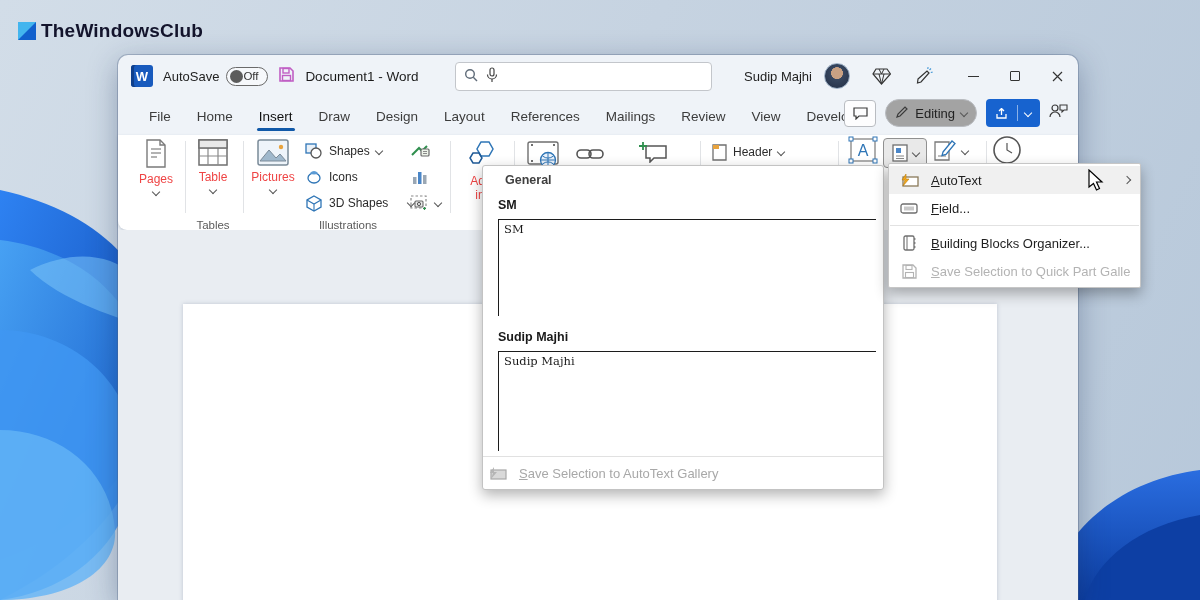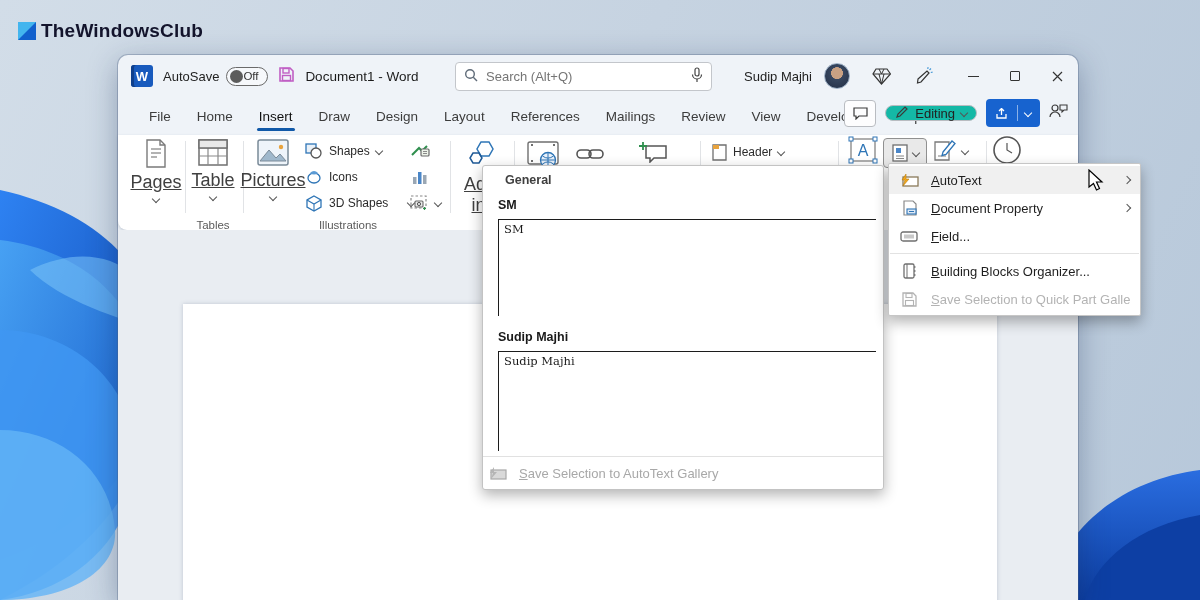--- a/index.html
+++ b/index.html
@@ -48,38 +48,38 @@
 
   
   .tabrow { position:absolute; left:0; top:42px; right:0; height:38px; display:flex; align-items:center; padding-left:18px; }
   .tab { position:relative; font-size:13.5px; color:#3c3c3c; padding:9px 13px; cursor:default; white-space:nowrap; }
   .tab.active { color:#111; font-weight:400; }
   .tab.active::after { content:""; position:absolute; left:11px; right:11px; bottom:2px; height:3px;
                        border-radius:2px; background:#1159a8; }
   .tabrow-right { position:absolute; right:10px; top:44px; display:flex; align-items:center; gap:9px; }
   .cmt-btn { width:32px; height:27px; border:1px solid #b9bcc1; border-radius:4px; background:#fdfdfe;
              display:flex; align-items:center; justify-content:center; }
-  .editing-btn { height:16px; border:1px solid #b9bcc1; border-radius:14px; background:#14b8a6; display:flex;
+  .editing-btn { height:28px; border:1px solid #b9bcc1; border-radius:14px; background:#a3a3a3; display:flex;
                  align-items:center; gap:6px; padding:0 9px; font-size:13px; color:#222; }
   .share-btn { height:28px; border-radius:4px; background:#1763cf; color:#fff; display:flex; align-items:center;
                gap:7px; padding:0 9px; }
   .share-divider { width:1px; height:16px; background:rgba(255,255,255,.5); }
 
   
   .chev { width:6px; height:6px; border-right:1.4px solid #555; border-bottom:1.4px solid #555;
           transform:rotate(45deg); display:inline-block; }
   .chev.white { border-color:#fff; }
   .chev.right { transform:rotate(-45deg); }
 
   
   .ribbon { position:absolute; left:0; top:80px; right:0; height:95px; background:#fff;
             border-radius:0 0 9px 9px; box-shadow:0 1.5px 3px rgba(40,60,90,.18); }
   .rb-divider { position:absolute; top:6px; width:1px; height:72px; background:#e1e3e6; }
   .big-btn { position:absolute; top:4px; display:flex; flex-direction:column; align-items:center; gap:3px; width:56px; }
-  .big-btn .lbl { font-size:18px; color:#404040;text-decoration:underline; }
+  .big-btn .lbl { font-size:12px; color:#ef4444; }
   .small-row { position:absolute; display:flex; align-items:center; gap:6px; height:22px; }
   .small-row .lbl { font-size:12px; color:#2b2b2b; white-space:nowrap; }
   .grp-label { position:absolute; top:84px; font-size:11.5px; color:#5a5a5a; text-align:center; }
   .qp-pressed { position:absolute; left:765px; top:3px; width:44px; height:30px; border:1px solid #909090;
                 background:#e9e9e9; border-radius:4px; display:flex; align-items:center; justify-content:center; gap:5px; }
 
   
   .docarea { position:absolute; left:0; top:175px; right:0; bottom:0; background:#e9edf2; overflow:hidden; }
   .page { position:absolute; left:65px; top:74px; width:814px; height:300px; background:#fff;
           box-shadow:0 0 4px rgba(60,80,110,.25); }
@@ -165,21 +165,20 @@
       <span class="doc-title">Document1  -  Word</span>
     </div>
 
     <div class="searchbox">
       <span>
         <svg width="14" height="14" viewBox="0 0 14 14">
             <circle cx="6" cy="6" r="4.3" fill="none" stroke="#5f6b78" stroke-width="1.4"></circle>
             <line x1="9.3" y1="9.3" x2="13" y2="13" stroke="#5f6b78" stroke-width="1.4"></line>
           </svg>
       </span>
-      <input placeholder="Search (Alt+Q)" style="">
       <span>
         <svg width="12" height="16" viewBox="0 0 12 16">
             <rect x="4" y="1" width="4" height="8" rx="2" fill="none" stroke="#444" stroke-width="1.2"></rect>
             <path d="M1.5 7.5 a4.5 4.5 0 0 0 9 0" fill="none" stroke="#444" stroke-width="1.2"></path>
             <line x1="6" y1="12" x2="6" y2="15" stroke="#444" stroke-width="1.2"></line>
           </svg>
       </span>
     </div>
 
     <div class="tb-right">
@@ -451,31 +450,20 @@
       <svg width="20" height="15" viewBox="0 0 20 15">
           <rect x="4" y="4" width="15" height="9" fill="#fff" stroke="#8a7a5a" stroke-width="1.3"></rect>
           <path d="M7 1 L3 7 h3 L4 13 L10 6 H7 Z" fill="#f2a71b" stroke="#b97e10" stroke-width=".6"></path>
         </svg>
     </span>
     <span class="mi-label"><span class="accel">A</span><span>utoText</span></span>
     <span class="chev right"></span>
   </div>
   <div class="menu-item">
     <span class="mi-icon">
-      <svg width="15" height="16" viewBox="0 0 15 16">
-          <path d="M2 1 h9 l3 3 v11 h-12 Z" fill="#fff" stroke="#8a8a8a" stroke-width="1.2"></path>
-          <rect x="5" y="9" width="9" height="5" fill="#dfe9f5" stroke="#2e75b6" stroke-width="1.1"></rect>
-          <path d="M7 11.5 h5" stroke="#2e75b6" stroke-width="1"></path>
-        </svg>
-    </span>
-    <span class="mi-label"><span class="accel">D</span><span>ocument Property</span></span>
-    <span class="chev right"></span>
-  </div>
-  <div class="menu-item">
-    <span class="mi-icon">
       <svg width="18" height="11" viewBox="0 0 18 11">
           <rect x="1" y="1" width="16" height="9" rx="2" fill="none" stroke="#6f6f6f" stroke-width="1.3"></rect>
           <rect x="4" y="3.5" width="10" height="4" fill="#c9c9c9"></rect>
         </svg>
     </span>
     <span class="mi-label"><span class="accel">F</span><span>ield...</span></span>
   </div>
   <div class="menu-sep"></div>
   <div class="menu-item">
     <span class="mi-icon">

